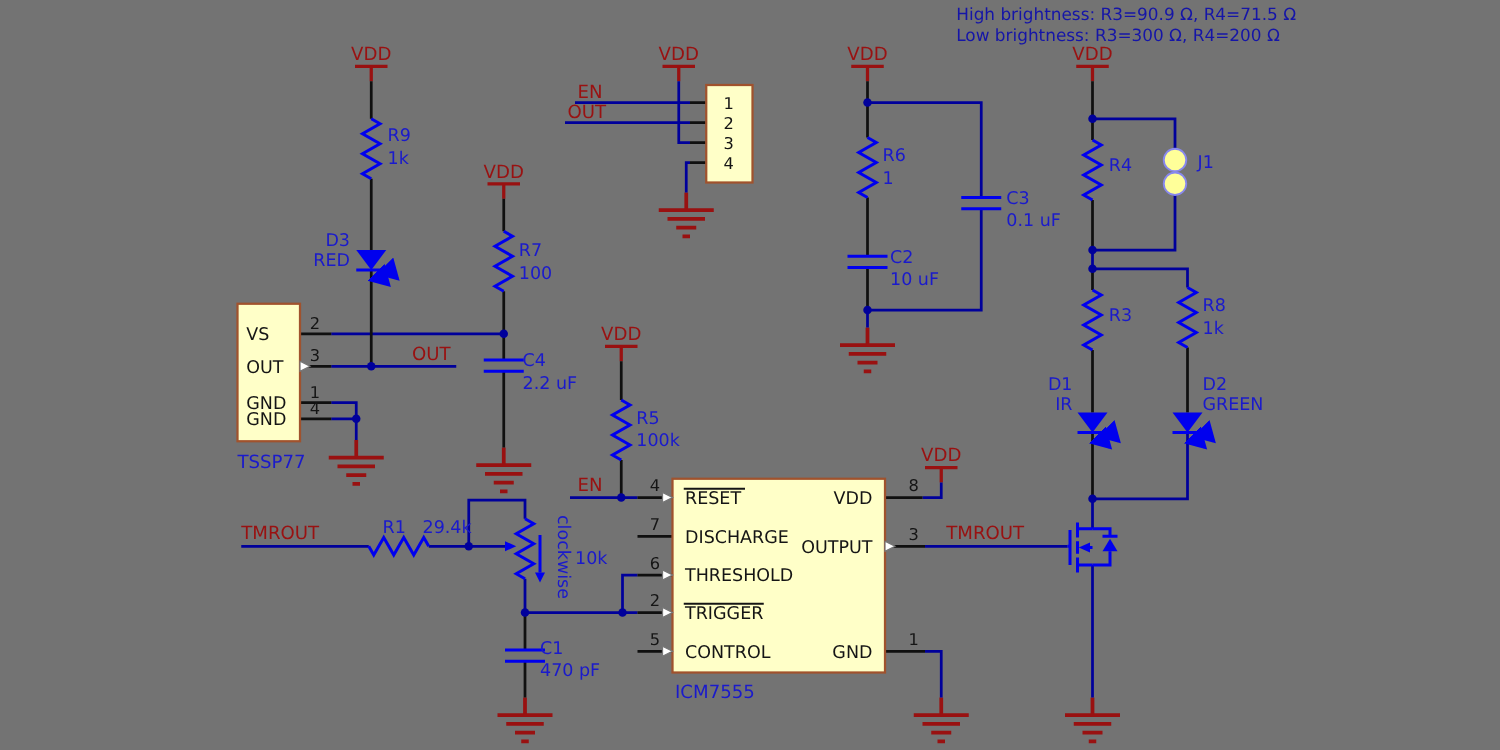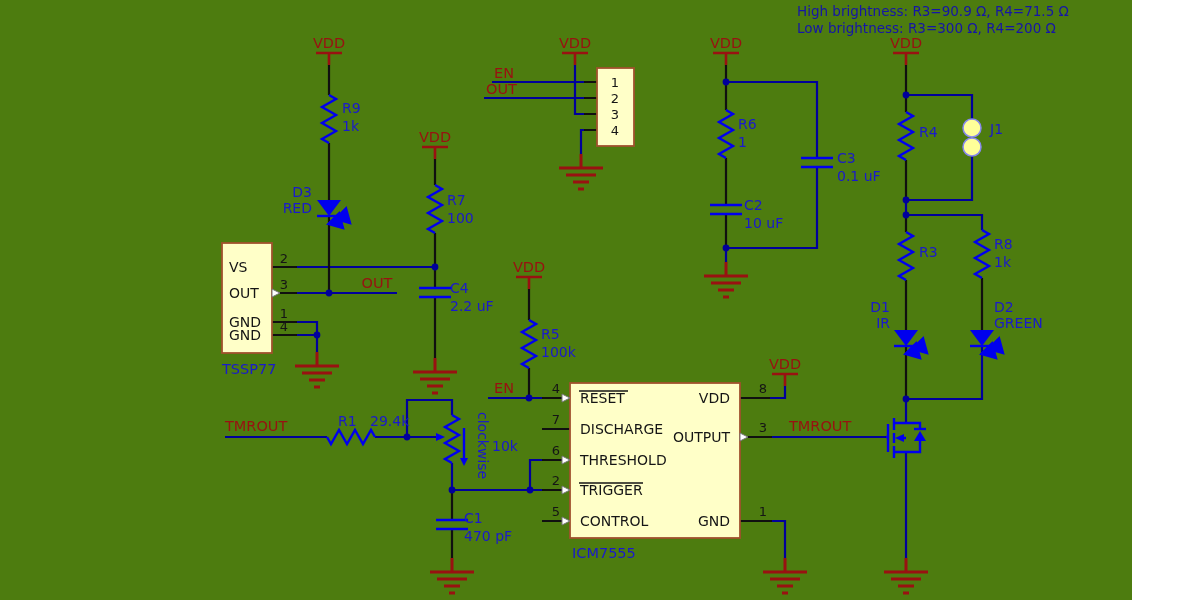--- a/index.html
+++ b/index.html
@@ -1,16 +1,16 @@
 <!DOCTYPE html>
 <html><head>
 <meta charset="utf-8">
 <style>
   html,body{margin:0;padding:0;background:#ffffff;}
-  .stage{width:1100px;height:600px;position:relative;background:#4d7c0f;padding-left:32px;}
+  .stage{width:1200px;height:600px;position:relative;background:#737373;}
   svg text{font-family:"DejaVu Sans","Liberation Sans",sans-serif;}
   .lbl-blue{fill:#1a1acc;font-size:14px;}
   .lbl-net{fill:#991111;font-size:14.5px;}
   .lbl-pin{fill:#151515;font-size:14px;}
   .lbl-num{fill:#151515;font-size:13px;}
   .lbl-note{fill:#1515a8;font-size:13.5px;}
   .lbl-name{fill:#1a1acc;font-size:14.5px;}
   .wire{stroke:#00009b;stroke-width:2.2;fill:none;}
   .lead{stroke:#101010;stroke-width:2.2;fill:none;}
   .comp{stroke:#0000ee;stroke-width:2.4;fill:none;}

